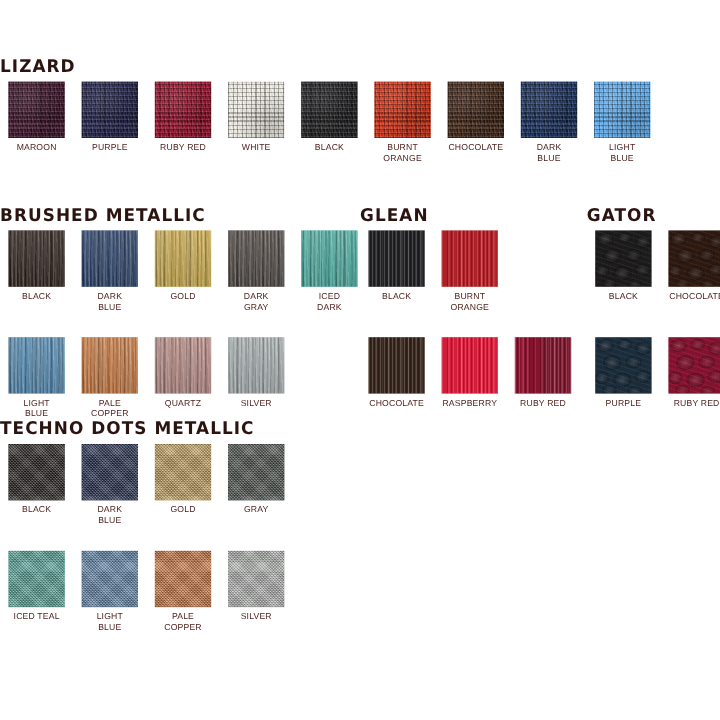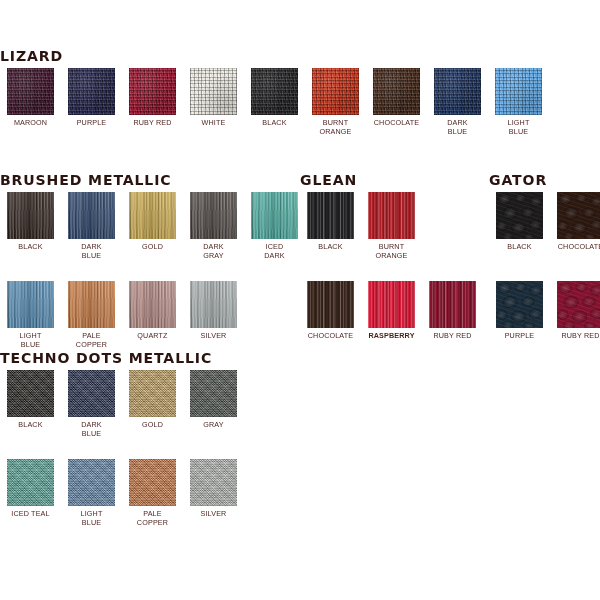--- a/index.html
+++ b/index.html
@@ -308,21 +308,21 @@
 ORANGE</div>
           </div>
         </div>
         <div class="row" style="height: 89px;">
           <div class="cell" style="width: 61px;">
             <div class="swatch" style="background-color: rgb(59, 38, 27);">
               <div class="tex tex-glean"></div>
             </div>
             <div class="label" style="color: rgb(74, 31, 26);">CHOCOLATE</div>
           </div>
-          <div class="cell" style="width: 61px; font-weight: bold;">
+          <div class="cell" style="width: 61px;">
             <div class="swatch" style="background-color: rgb(224, 31, 61);">
               <div class="tex tex-glean"></div>
             </div>
             <div class="label" style="color: rgb(74, 31, 26);">RASPBERRY</div>
           </div>
           <div class="cell" style="width: 61px;">
             <div class="swatch" style="background-color: rgb(142, 20, 48);">
               <div class="tex tex-glean"></div>
             </div>
             <div class="label" style="color: rgb(74, 31, 26);">RUBY RED</div>

